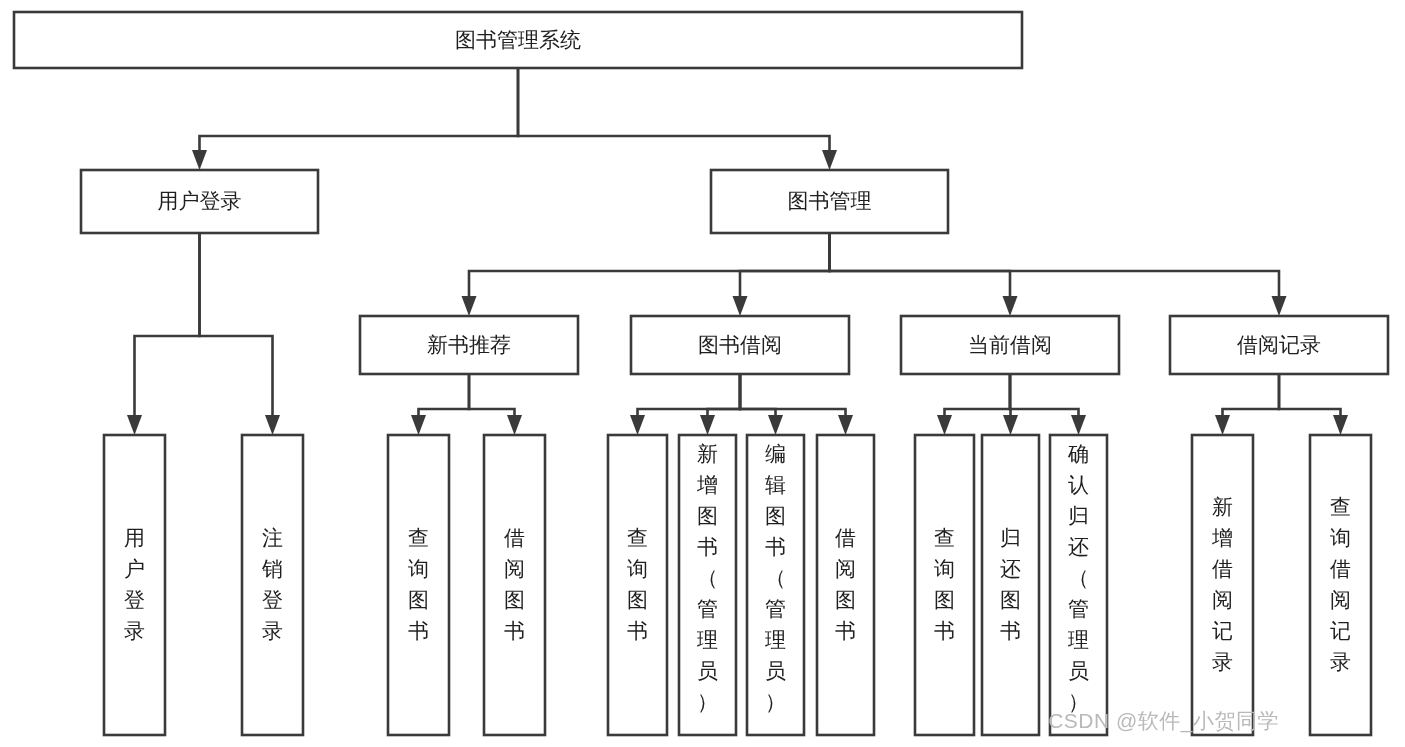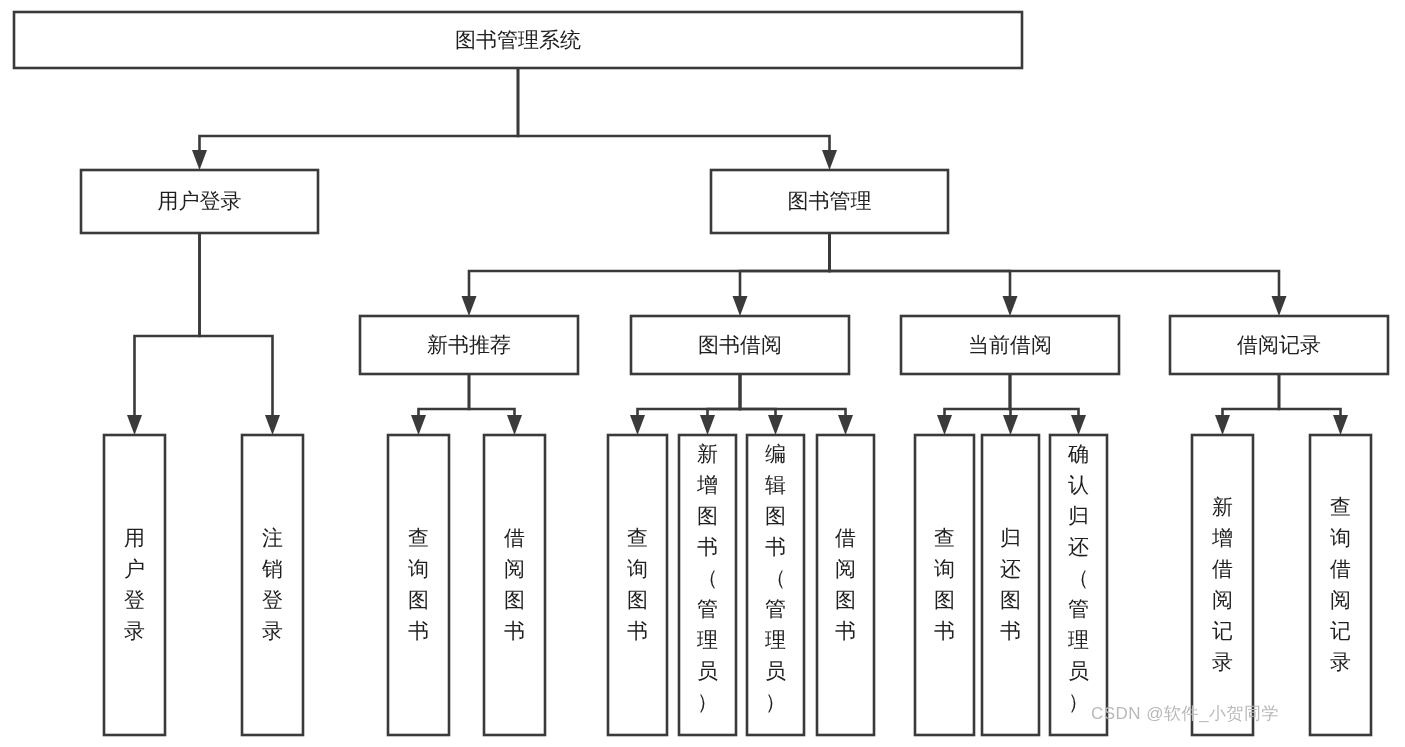--- a/index.html
+++ b/index.html
@@ -52,23 +52,23 @@
   }
   .node-label-vertical {
     fill: #1f1f1f;
     font-family: "Liberation Sans", "DejaVu Sans", sans-serif;
     font-size: 21px;
     text-anchor: middle;
   }
   .watermark {
     position: absolute;
     right: 14px;
-    bottom: 22px;
-    font-family: "Liberation Sans", "DejaVu Sans", sans-serif;
-    font-size: 17px;
+    bottom: 12px;
+    font-family: "Liberation Sans", "DejaVu Sans", sans-serif;
+    font-size: 21px;
     color: #b9b9b9;
     letter-spacing: 0.5px;
     white-space: nowrap;
     user-select: none;
   }
 </style>
 </head>
 <body>
 
 <div id="diagram-root">

